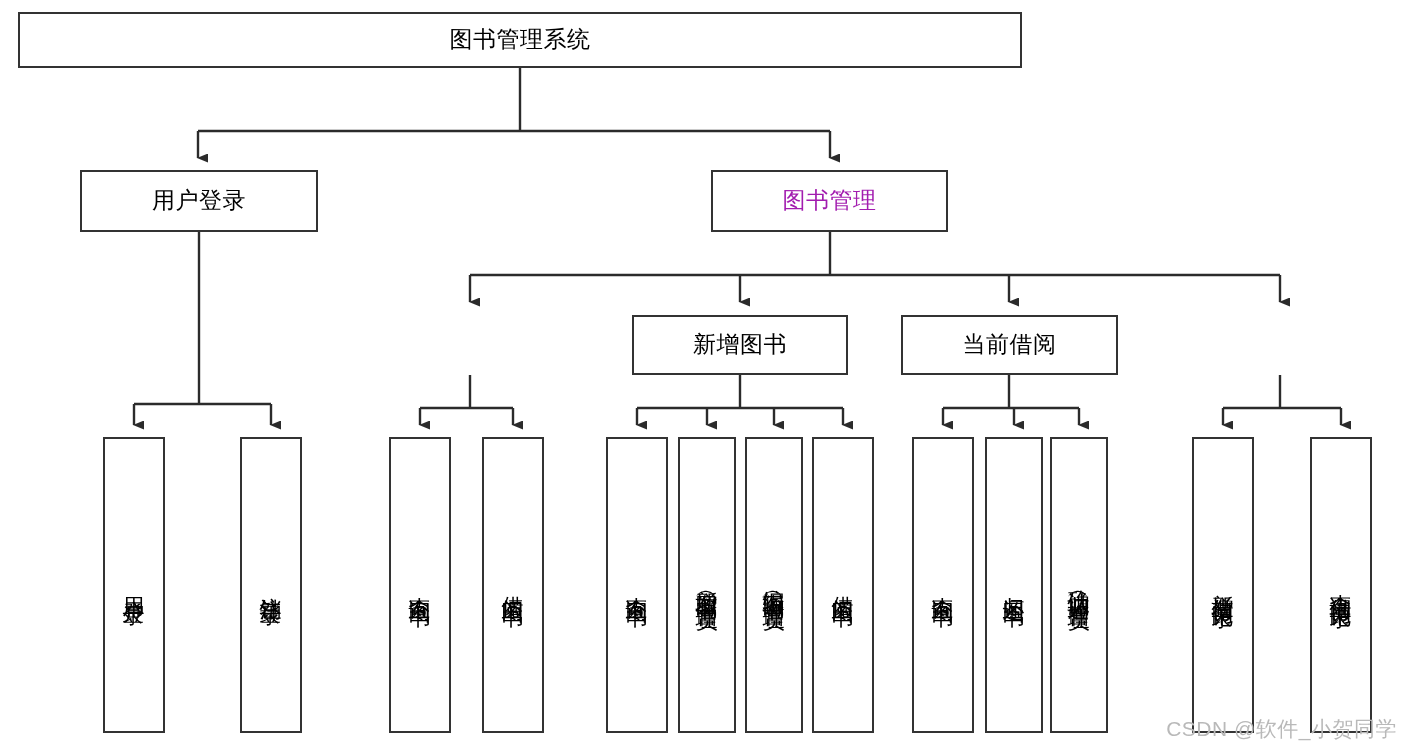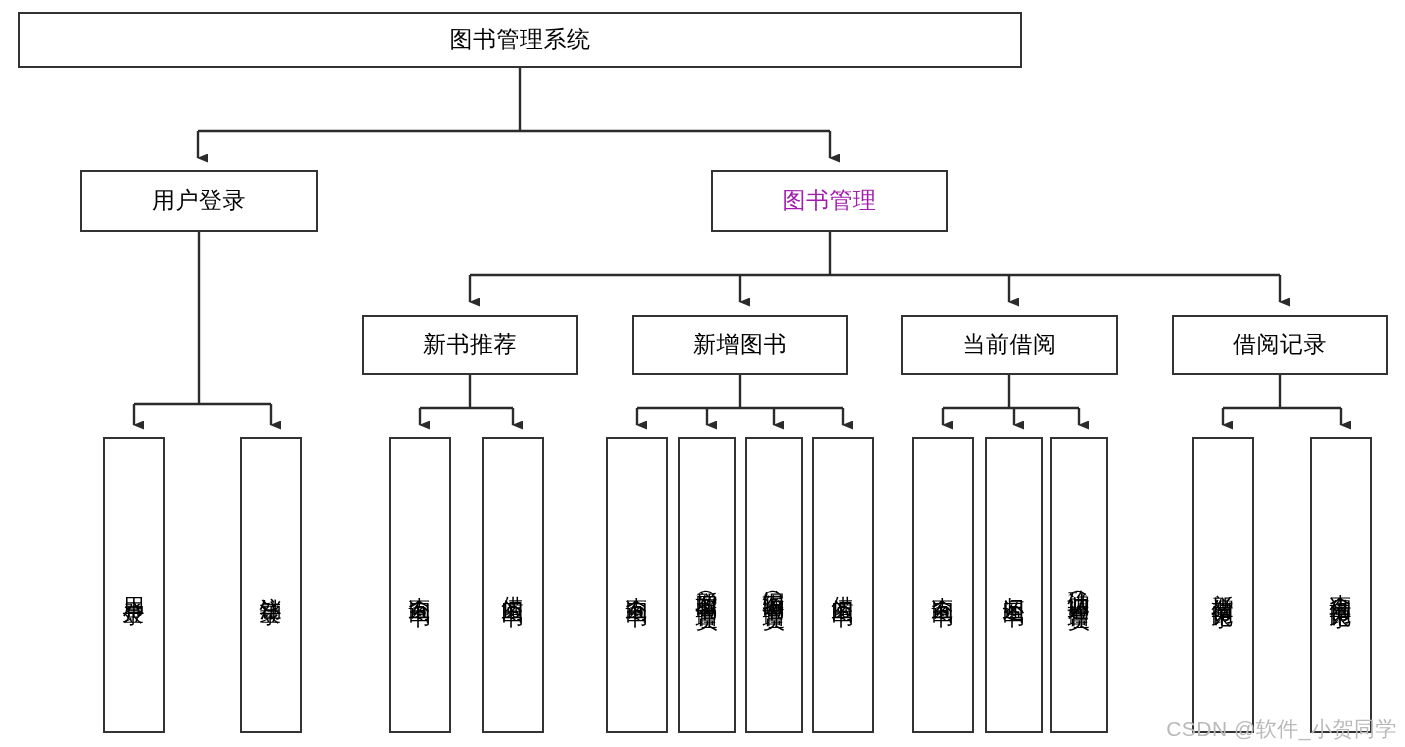--- a/index.html
+++ b/index.html
@@ -137,31 +137,25 @@
     <span class="node-label" style="color: rgb(0, 0, 0);">图书管理系统</span>
   </div>
 
   <div class="node horiz" style="left: 80px; top: 170px; width: 238px; height: 62px; border-color: rgb(51, 51, 51); background: rgb(255, 255, 255);">
     <span class="node-label" style="color: rgb(0, 0, 0);">用户登录</span>
   </div>
   <div class="node horiz" style="left: 711px; top: 170px; width: 237px; height: 62px; border-color: rgb(51, 51, 51); background: rgb(255, 255, 255);">
     <span class="node-label" style="color: #a21caf;">图书管理</span>
   </div>
 
-  <div class="node horiz" style="left: 362px; top: 315px; width: 216px; height: 60px; border-color: rgb(51, 51, 51); background: rgb(255, 255, 255);">
-    <span class="node-label" style="color: rgb(0, 0, 0);">新书推荐</span>
-  </div>
   <div class="node horiz" style="left: 632px; top: 315px; width: 216px; height: 60px; border-color: rgb(51, 51, 51); background: rgb(255, 255, 255);">
     <span class="node-label" style="color: rgb(0, 0, 0);">新增图书</span>
   </div>
   <div class="node horiz" style="left: 901px; top: 315px; width: 217px; height: 60px; border-color: rgb(51, 51, 51); background: rgb(255, 255, 255);">
     <span class="node-label" style="color: rgb(0, 0, 0);">当前借阅</span>
-  </div>
-  <div class="node horiz" style="left: 1172px; top: 315px; width: 216px; height: 60px; border-color: rgb(51, 51, 51); background: rgb(255, 255, 255);">
-    <span class="node-label" style="color: rgb(0, 0, 0);">借阅记录</span>
   </div>
 
   <div class="node vert" style="left: 103px; top: 437px; width: 62px; height: 296px; border-color: rgb(51, 51, 51); background: rgb(255, 255, 255);">
     <span class="node-label" style="color: rgb(0, 0, 0);">用户登录</span>
   </div>
   <div class="node vert" style="left: 240px; top: 437px; width: 62px; height: 296px; border-color: rgb(51, 51, 51); background: rgb(255, 255, 255);">
     <span class="node-label" style="color: rgb(0, 0, 0);">注销登录</span>
   </div>
   <div class="node vert" style="left: 389px; top: 437px; width: 62px; height: 296px; border-color: rgb(51, 51, 51); background: rgb(255, 255, 255);">
     <span class="node-label" style="color: rgb(0, 0, 0);">查询图书</span>

